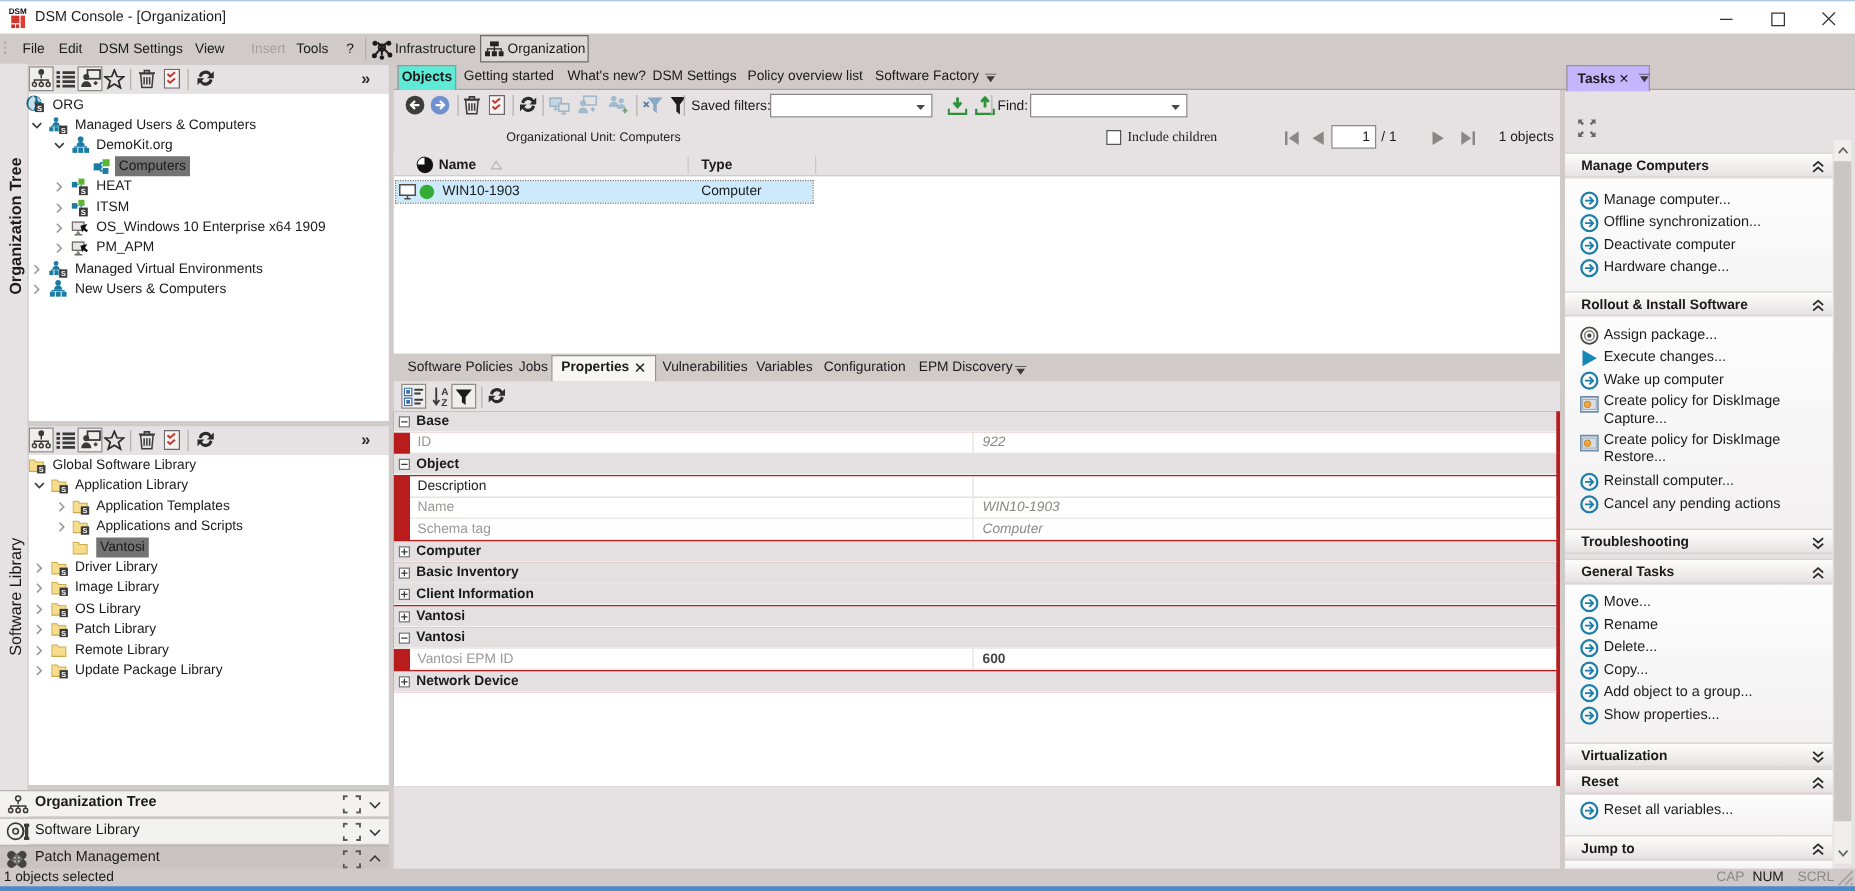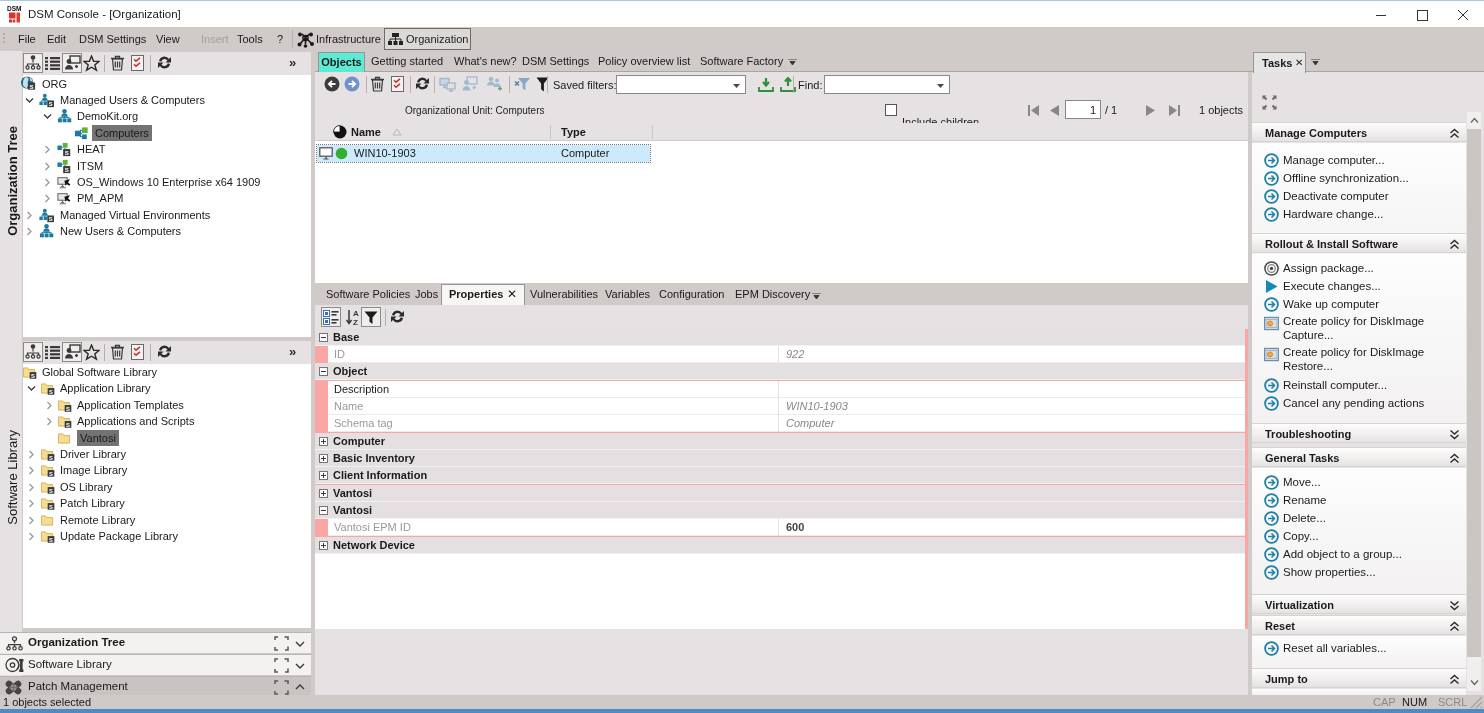--- a/index.html
+++ b/index.html
@@ -40,21 +40,21 @@
 
 .ctabbar { position:absolute; width:933px; height:21px; background:#d0cac8; }
 .ctab { position:absolute; top:1px; height:20px; line-height:19px; font-size:11px; color:#1a1a1a; white-space:nowrap; }
 .ctabactive { background:#5eead4; border:1px solid #989492; border-bottom:none; font-weight:bold; z-index:2; }
 
 #objtoolbar { position:absolute; left:315px; top:72px; width:933px; height:25px; background:#e6e2e3; }
 #objinfo { position:absolute; left:315px; top:97px; width:933px; height:26px; background:#e6e2e3; }
 #objtable { position:absolute; left:315px; top:123px; width:933px; height:160px; background:#ffffff; }
 #lvheader { position:absolute; left:0; top:0; width:933px; height:18px; background:#e6e2e3; border-bottom:1px solid #cfccca; }
 #proptoolbar { position:absolute; left:315px; top:305px; width:933px; height:24px; background:#e6e2e3; }
-#propgrid { position:absolute; left:315px; top:329px; width:933px; height:300px; background:#fca5a5; font-size:11px; }
+#propgrid { position:absolute; left:315px; top:329px; width:933px; height:300px; background:#b91c1c; font-size:11px; }
 .pghdr { position:absolute; left:0; width:930px; height:17px; background:#e4e0e2; font-weight:bold; border-bottom:1px solid #f3f1f0; }
 .pgrow { position:absolute; left:13px; width:917px; height:17px; background:#ffffff; border-bottom:1px solid #ecebea; }
 .pglabel { position:absolute; left:6px; top:2px; color:#9b9998; }
 .pgval { position:absolute; left:458px; top:2px; color:#8a8886; font-style:italic; }
 .pgsep { position:absolute; left:450px; top:0; width:1px; height:17px; background:#e4e2e1; }
 .pgbox { position:absolute; left:4px; top:4px; width:9px; height:9px; border:1px solid #777472; background:#fdfdfd; }
 .pgbox:before { content:""; position:absolute; left:1px; top:3px; width:5px; height:1px; background:#3a3a3a; }
 .pgplus:after { content:""; position:absolute; left:3px; top:1px; width:1px; height:5px; background:#3a3a3a; }
 
 
@@ -692,21 +692,21 @@
   <div class="abs" style="left:483px; top:7px; font-size:11px;">Find:</div>
   <div class="abs" style="left:509px; top:3px; width:126px; height:19px; background:#fff; border:1px solid #8a8886;">
     <svg class="abs" style="right:5px; top:8px;" width="7" height="4" viewBox="0 0 7 4">
         <path d="M0 0 L3.5 4 L7 0z" fill="#4a4846"></path>
       </svg>
   </div>
 </div>
 <div id="objinfo">
   <div class="abs" style="left:90px; top:8px; font-size:10px; color:#222;">Organizational Unit: Computers</div>
   <div class="abs" style="left:570px; top:7px; width:12px; height:12px; background:#fff; border:1px solid #555;"></div>
-  <div class="abs" style="left:587px; top:19px; font-size:11px; white-space:nowrap;">Include children</div>
+  <div class="abs" style="left:587px; top:7px; font-size:11px; white-space:nowrap;font-family:Liberation Serif, serif;">Include children</div>
   <svg class="abs" style="left:712px; top:8px;" width="13" height="11" viewBox="0 0 13 11">
       <g fill="#8a8886">
         <rect x="1" y="0" width="2" height="11"></rect>
         <path d="M12 0 v11 L4 5.5z"></path>
       </g>
     </svg>
   <svg class="abs" style="left:734px; top:8px;" width="11" height="11" viewBox="0 0 11 11">
       <path d="M10 0 v11 L1 5.5z" fill="#8a8886"></path>
     </svg>
   <div class="abs" style="left:750px; top:3px; width:36px; height:19px; background:#fff; border:1px solid #8a8886;">
@@ -853,21 +853,21 @@
     </div>
   <div class="pghdr" style="top:208px;">
       <div class="pgbox pgplus"></div>
       <span style="position:absolute; left:18px; top:2px;">Network Device</span>
     </div>
 </div>
 <div class="abs" style="left:315px; top:554px; width:930px; height:75px; background:#ffffff;"></div>
 <div class="abs" style="left:315px; top:629px; width:933px; height:66px; background:#e6e2e3;"></div>
 
 <div class="abs" style="left:1248px; top:51px; width:236px; height:21px; background:#d0cac8; border-bottom:1px solid #a8a5a2; z-index:2;"></div>
-<div class="abs" style="left:1253px; top:52px; width:53px; height:21px; background:#e5e5e5; border:1px solid #989492; border-bottom:none; z-index:3;">
+<div class="abs" style="left:1253px; top:52px; width:67px; height:21px; background:#c4b5fd; border:1px solid #989492; border-bottom:none; z-index:3;">
   <span style="position:absolute; left:8px; top:4px; font-weight:bold; font-size:11px;">Tasks</span>
   <span style="position:absolute; left:41px; top:4px; font-size:10px;">✕</span>
 </div>
 <svg class="abs" style="left:1311px; top:59px; z-index:4;" width="10" height="8" viewBox="0 0 10 8">
     <path d="M0 0 h9 M2 2.5 h5 l-2.5 3.5 z" stroke="#3a3a3a" fill="#3a3a3a"></path>
   </svg>
 <div id="tasks">
   <svg class="abs" style="left:10px; top:44px;" width="15" height="15" viewBox="0 0 15 15">
       <g fill="#6b6967">
         <path d="M0.5 0.5 h4 l-1.3 1.3 2 2 -1.4 1.4 -2 -2 L0.5 4.5z"></path>

